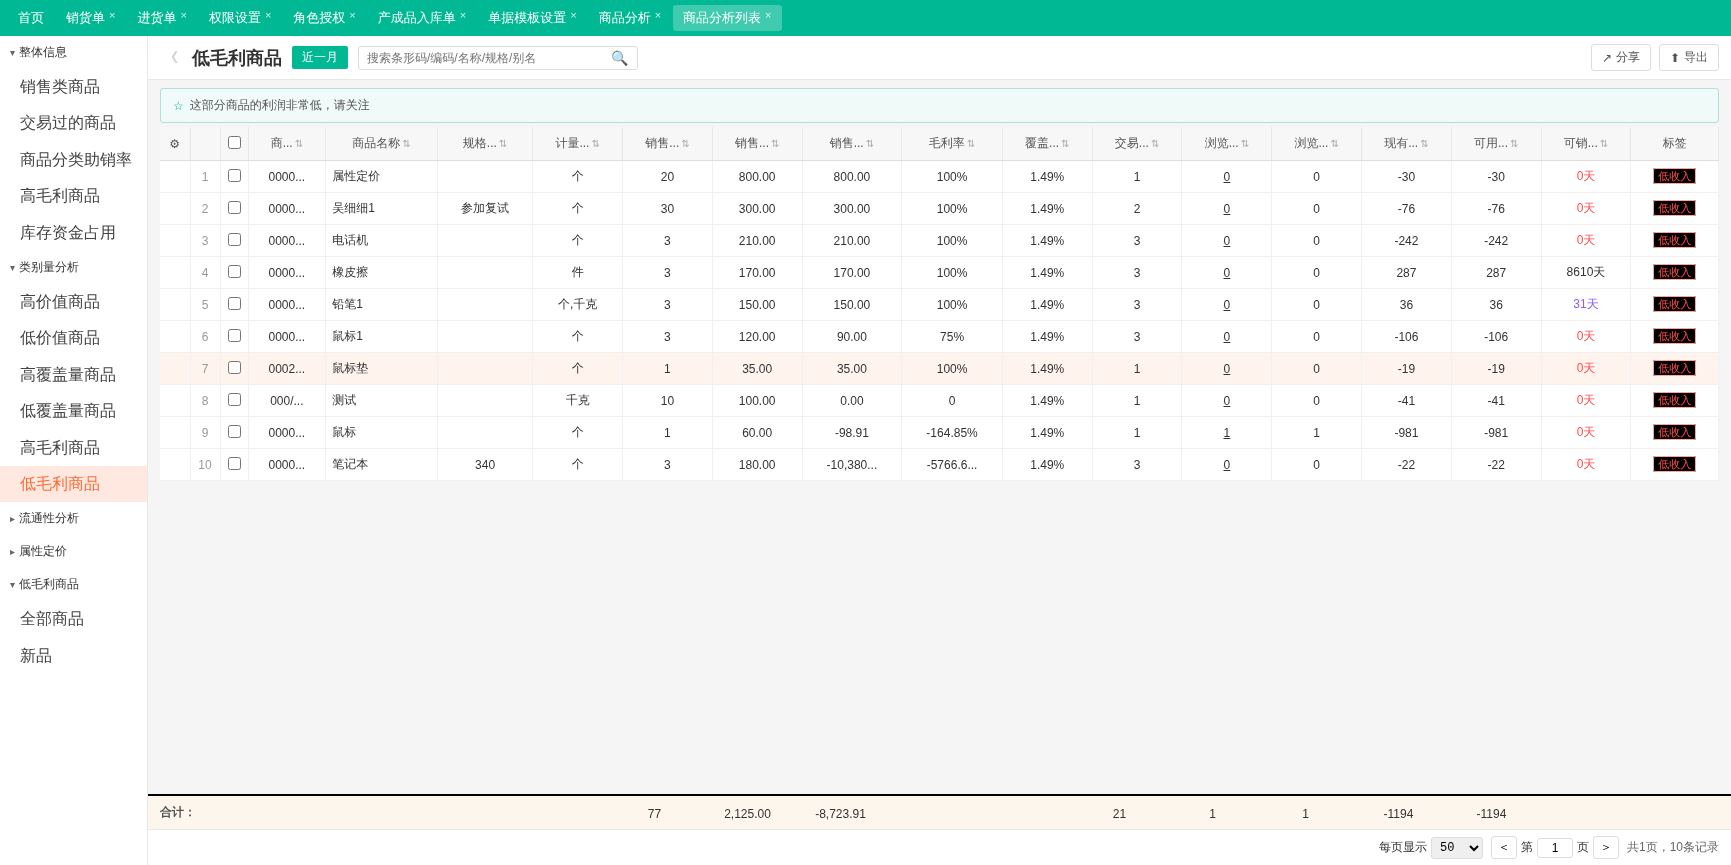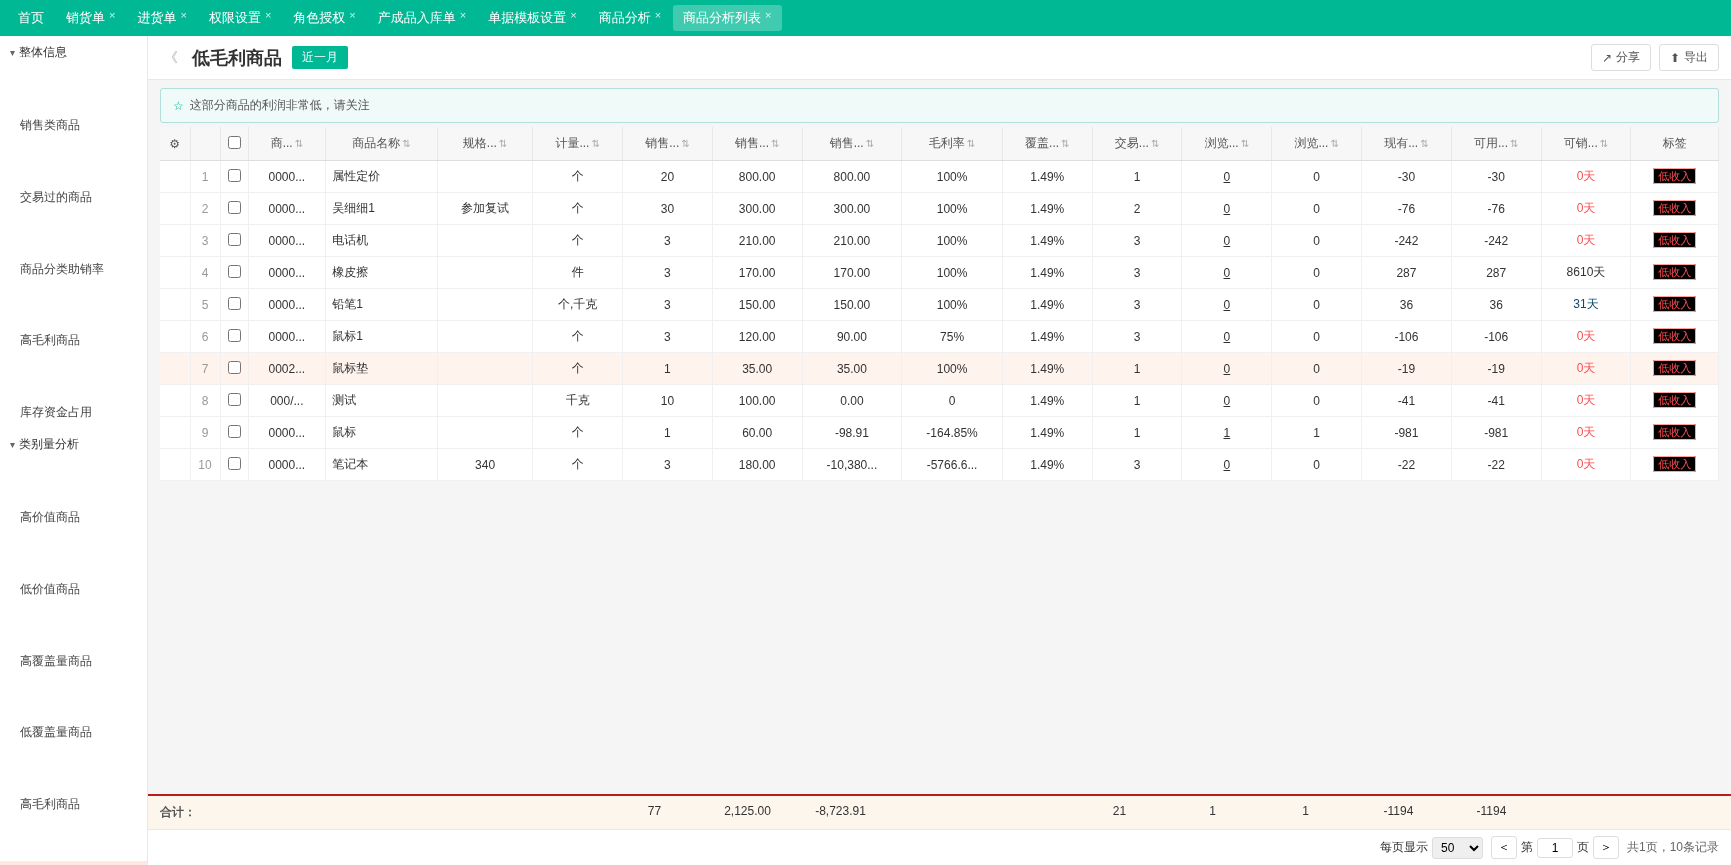--- a/index.html
+++ b/index.html
@@ -46,25 +46,24 @@
       align-items: center;
       padding: 8px 10px;
       font-size: 12px;
       color: #333;
       cursor: pointer;
       gap: 4px;
     }
     .sidebar-group-header .arrow { font-size: 10px; color: #666; }
     .sidebar-item {
       padding: 7px 10px 7px 20px;
-      font-size: 12px;
+      font-size: 16px;
       color: #444;
       cursor: pointer;
       line-height: 1.4;
-      margin-top: 41px;
     }
     .sidebar-item.active { background: #ffe8e0; color: #ff6b35; }
 
     
     .content {
       flex: 1;
       display: flex;
       flex-direction: column;
       overflow: hidden;
     }
@@ -180,24 +179,24 @@
       white-space: nowrap;
       color: #333;
     }
     tbody td.text-left { text-align: left; }
     .tag-red { color: #ff4d4f; font-size: 11px; background: #000000; border: 1px solid #ffa39e; border-radius: 2px; padding: 1px 4px; }
     .link-underline { text-decoration: underline; cursor: pointer; color: #333; }
 
     
     .table-footer {
       background: #fdf6ec;
-      border-top: 2px solid #b91c1c;
+      border-top: 2px solid #000000;
       padding: 8px 12px;
       display: flex;
-      align-items: flex-start;
+      align-items: flex-end;
       gap: 10px;
       font-size: 12px;
     }
     .footer-label { color: #555; font-weight: bold; margin-right: 4px; }
 
     
     .pagination-bar {
       display: flex;
       align-items: center;
       justify-content: flex-end;
@@ -210,20 +209,21 @@
     .per-page {
       display: flex;
       align-items: center;
       gap: 4px;
     }
     .per-page select {
       border: 1px solid #ddd;
       border-radius: 3px;
       padding: 2px 4px;
       font-size: 12px;
+      font-family: Liberation Mono, monospace;
     }
     .page-nav {
       display: flex;
       align-items: center;
       gap: 4px;
     }
     .page-nav button {
       border: 1px solid #ddd;
       background: #fff;
       padding: 2px 6px;
@@ -336,20 +336,24 @@
     <div class="sidebar-item">全部商品</div>
     <div class="sidebar-item">新品</div>
   </aside>
 
   <div class="content">
 
     <div class="content-header">
       <span class="collapse-btn">《</span>
       <span class="page-title">低毛利商品</span>
       <button class="date-filter-btn">近一月</button>
+      <div class="search-box">
+        <input type="text" placeholder="搜索条形码/编码/名称/规格/别名" style="">
+        <span class="search-icon">🔍</span>
+      </div>
       <div class="header-actions">
         <button class="action-btn">
           <span>↗</span>
           <span>分享</span>
         </button>
         <button class="action-btn">
           <span>⬆</span>
           <span>导出</span>
         </button>
       </div>
@@ -481,21 +485,21 @@
       <td>3</td>
       <td>150.00</td>
       <td>150.00</td>
       <td>100%</td>
       <td>1.49%</td>
       <td>3</td>
       <td><span class="link-underline">0</span></td>
       <td>0</td>
       <td>36</td>
       <td>36</td>
-      <td style="color:#0c4a6e">31天</td>
+      <td style="color:#8b5cf6">31天</td>
       <td><span class="tag-red">低收入</span></td>
     </tr>
             <tr>
       <td></td>
       <td class="num-col">6</td>
       <td><input type="checkbox" style=""></td>
       <td>0000...</td>
       <td class="text-left">鼠标1</td>
       <td></td>
       <td>个</td>

